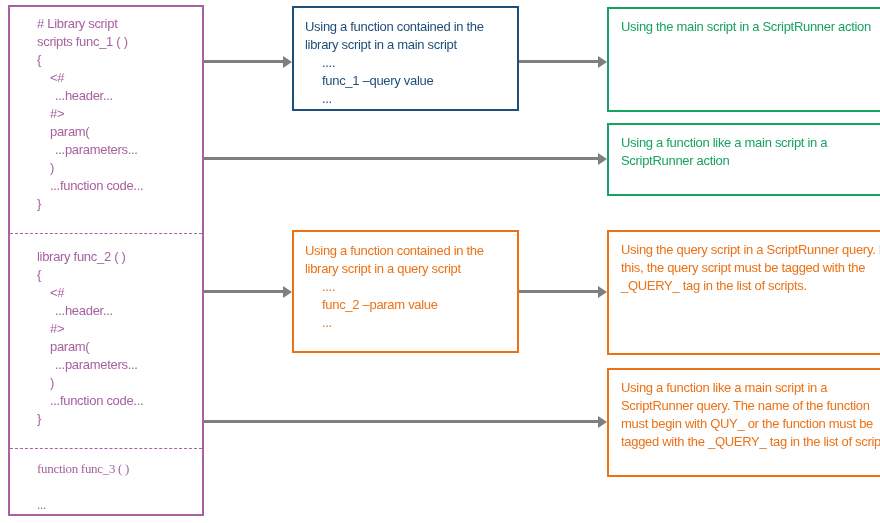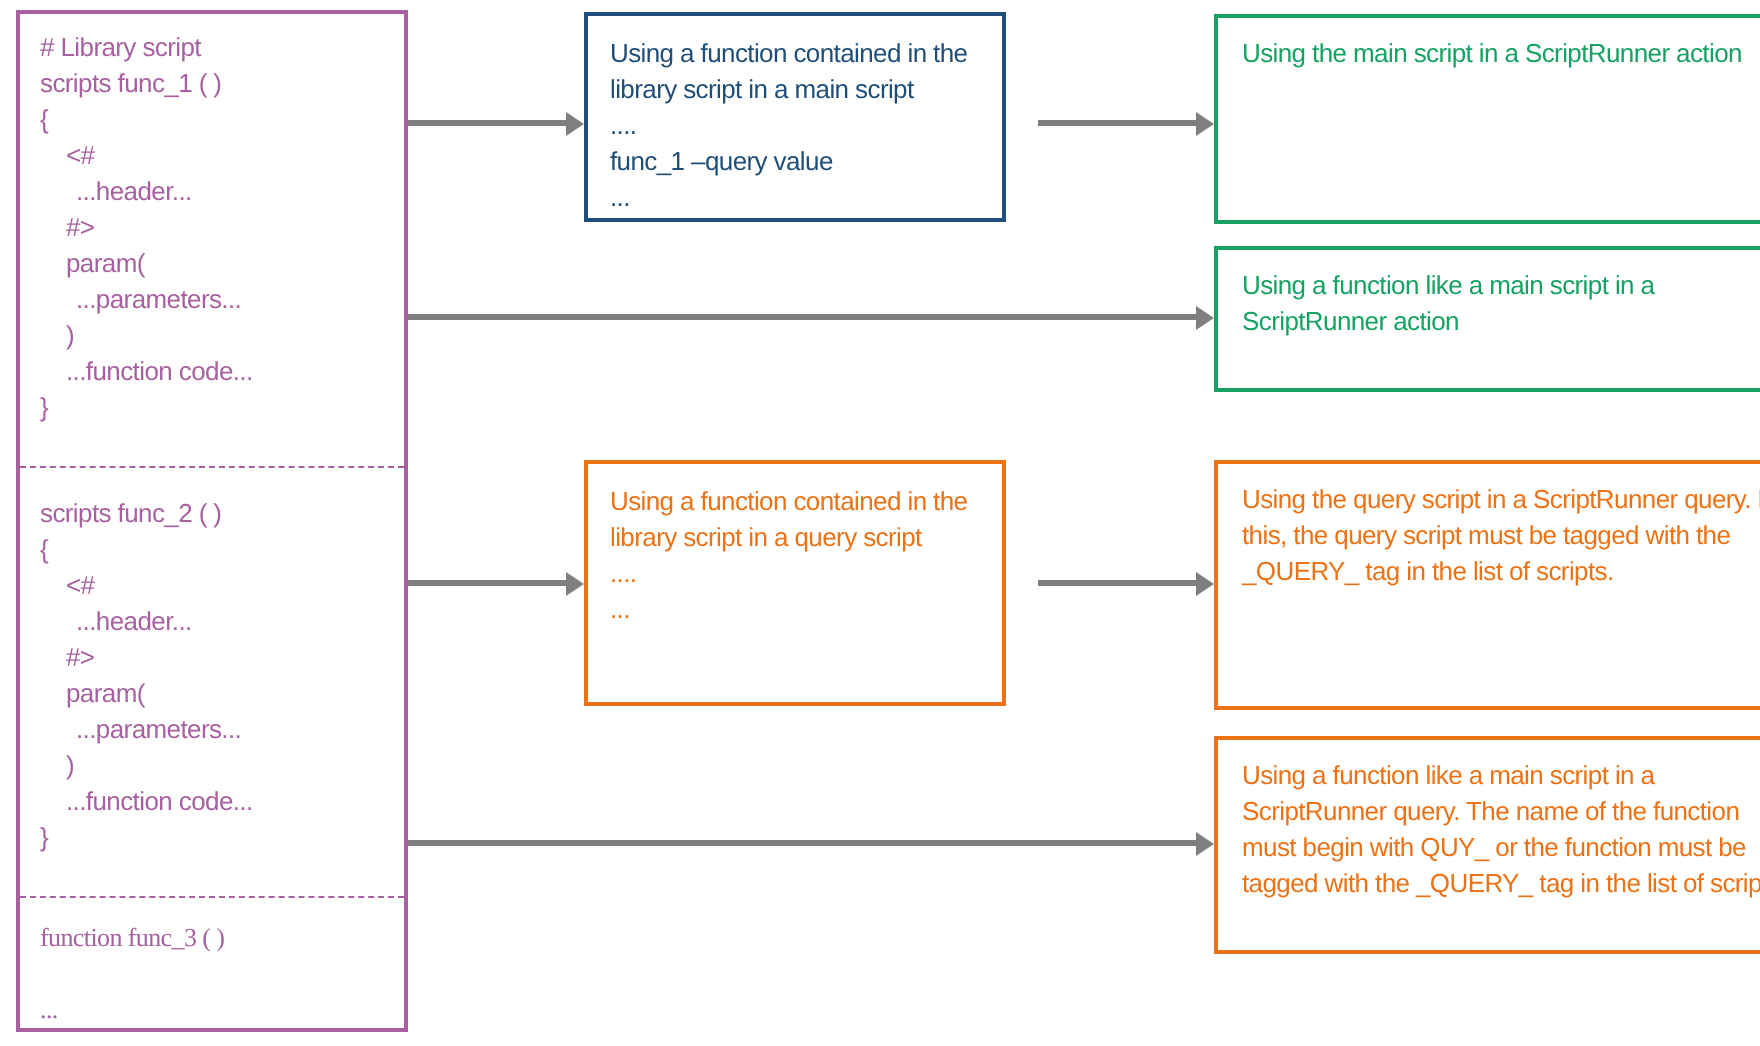--- a/index.html
+++ b/index.html
@@ -29,26 +29,26 @@
   .sec { position: absolute; left: 0; right: 0; }
   .sec1 { top: 8px; }
   .sec2 { top: 241px; }
   .sec3 { top: 453px; font-family: Liberation Serif, serif; }
   .dash {
     position: absolute; left: 0; right: 0; height: 0;
     border-top: 1px dashed var(--purple, #A761A0);
   }
   .sep1 { top: 226px; }
   .sep2 { top: 441px; }
-  .cline { min-height: 18px; white-space: nowrap; }
+  .cline { min-height: 18px; white-space: nowrap; margin-left: 17px; }
   .i0 { padding-left: 10px; }
   .i1 { padding-left: 23px; }
   .i2 { padding-left: 28px; }
   
-  .mid-box { left: 292px; width: 211px; padding: 10px 6px 0 11px; }
+  .mid-box { left: 292px; width: 227px; padding: 10px 6px 0 11px; }
   .blue-box {
     top: 6px; height: 105px;
     border-color: var(--navy, #1F4E79);
     color: var(--navy, #1F4E79);
   }
   .orange-mid-box {
     top: 230px; height: 123px;
     border-color: var(--orange, #EC7216);
     color: var(--orange, #EC7216);
   }
@@ -95,21 +95,21 @@
       <div class="cline i2">...header...</div>
       <div class="cline i1">#&gt;</div>
       <div class="cline i1">param(</div>
       <div class="cline i2">...parameters...</div>
       <div class="cline i1">)</div>
       <div class="cline i1">...function code...</div>
       <div class="cline i0">}</div>
     </div>
     <div class="dash sep1"></div>
     <div class="sec sec2">
-      <div class="cline i0">scripts func_2 ( )</div>
+      <div class="cline i0">library func_2 ( )</div>
       <div class="cline i0">{</div>
       <div class="cline i1">&lt;#</div>
       <div class="cline i2">...header...</div>
       <div class="cline i1">#&gt;</div>
       <div class="cline i1">param(</div>
       <div class="cline i2">...parameters...</div>
       <div class="cline i1">)</div>
       <div class="cline i1">...function code...</div>
       <div class="cline i0">}</div>
     </div>
@@ -124,20 +124,21 @@
   <div class="box mid-box blue-box">
     <div class="para">Using a function contained in the library script in a main script</div>
     <div class="cline">....</div>
     <div class="cline">func_1 –query value</div>
     <div class="cline">...</div>
   </div>
 
   <div class="box mid-box orange-mid-box">
     <div class="para">Using a function contained in the library script in a query script</div>
     <div class="cline">....</div>
+    <div class="cline">func_2 –param value</div>
     <div class="cline">...</div>
   </div>
 
   <div class="box right-box g1">
     <div class="para">Using the main script in a ScriptRunner action</div>
   </div>
   <div class="box right-box g2">
     <div class="para">Using a function like a main script in a ScriptRunner action</div>
   </div>
   <div class="box right-box o3">

